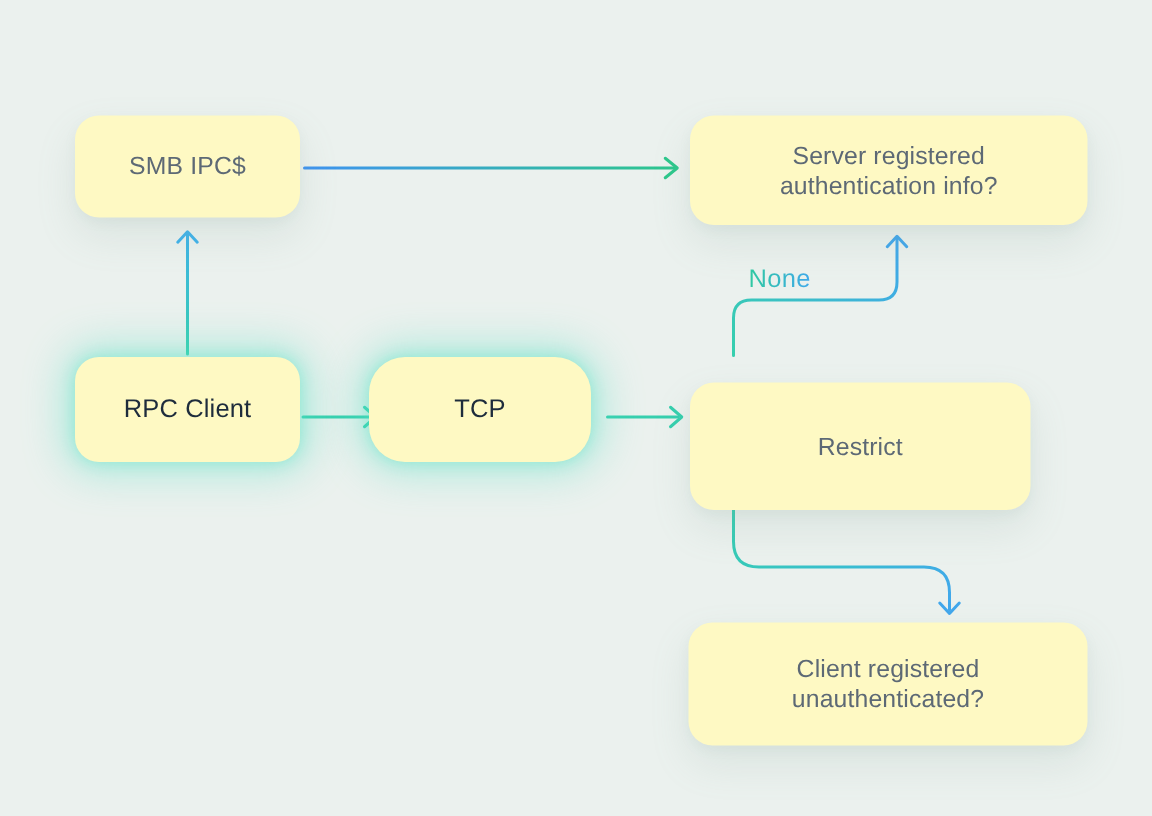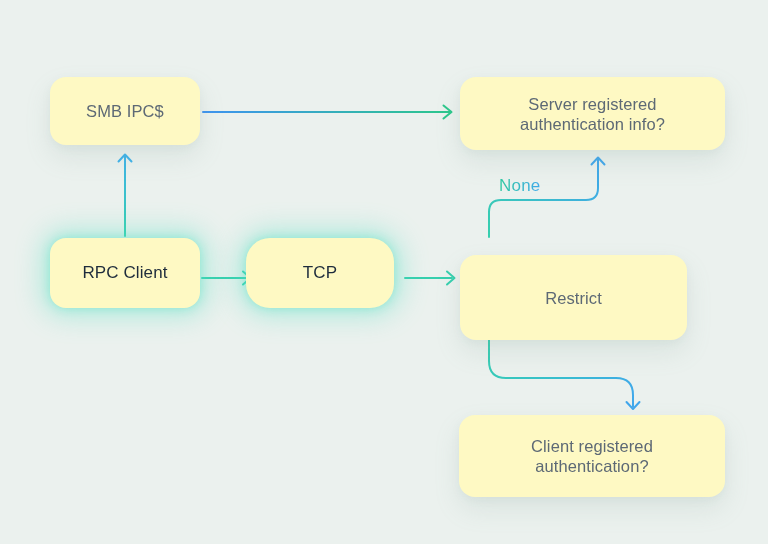--- a/index.html
+++ b/index.html
@@ -131,19 +131,19 @@
   <div class="node glow n-tcp">
     <span>TCP</span>
   </div>
 
   <div class="node n-restrict">
     <span>Restrict</span>
   </div>
 
   <div class="node n-client">
     <span>Client registered</span>
-    <span>authentication?</span>
+    <span>unauthenticated?</span>
   </div>
 
   <div class="edge-label none-label">None</div>
 
 
 </div>
 
 </body></html>

